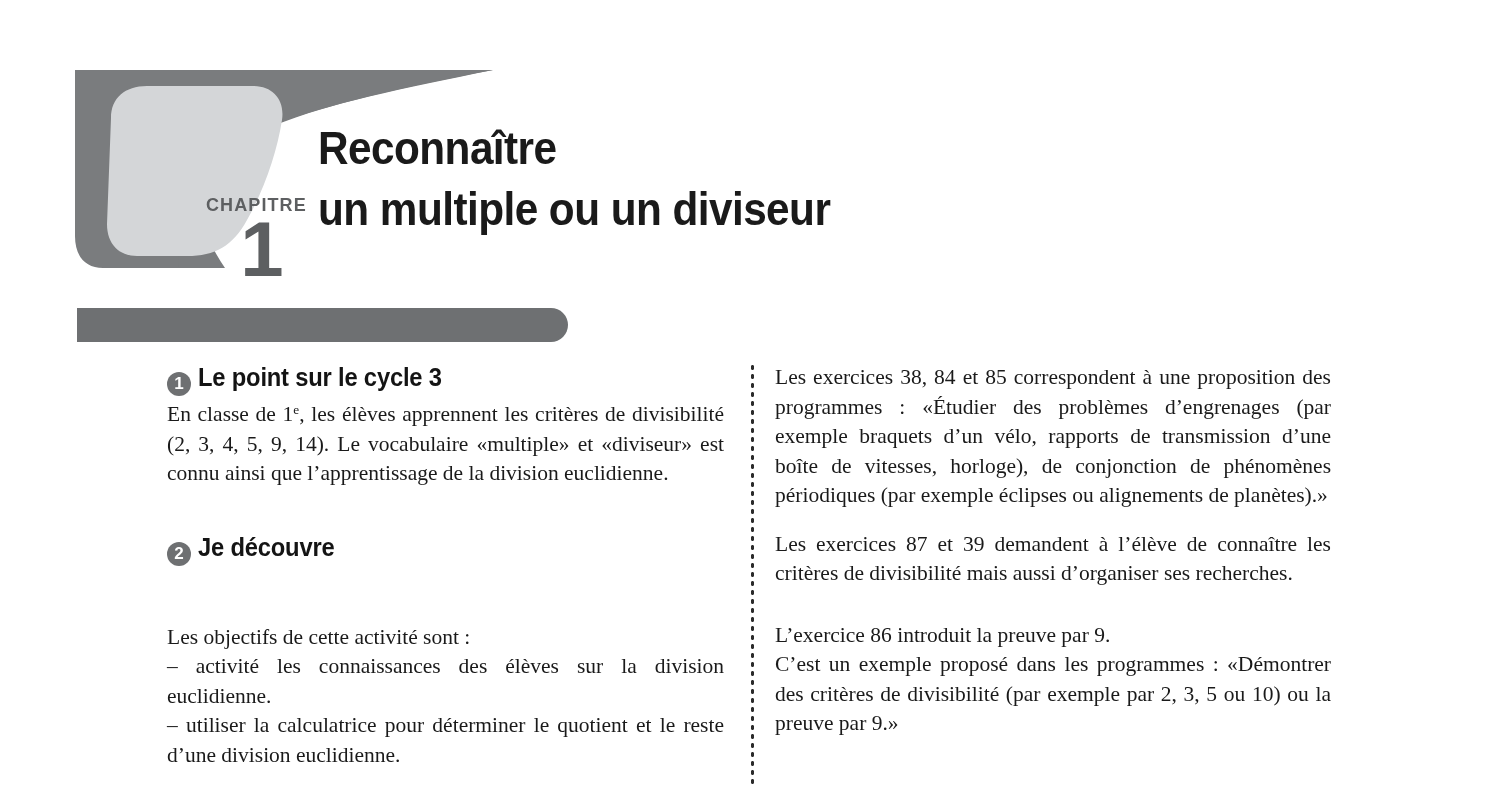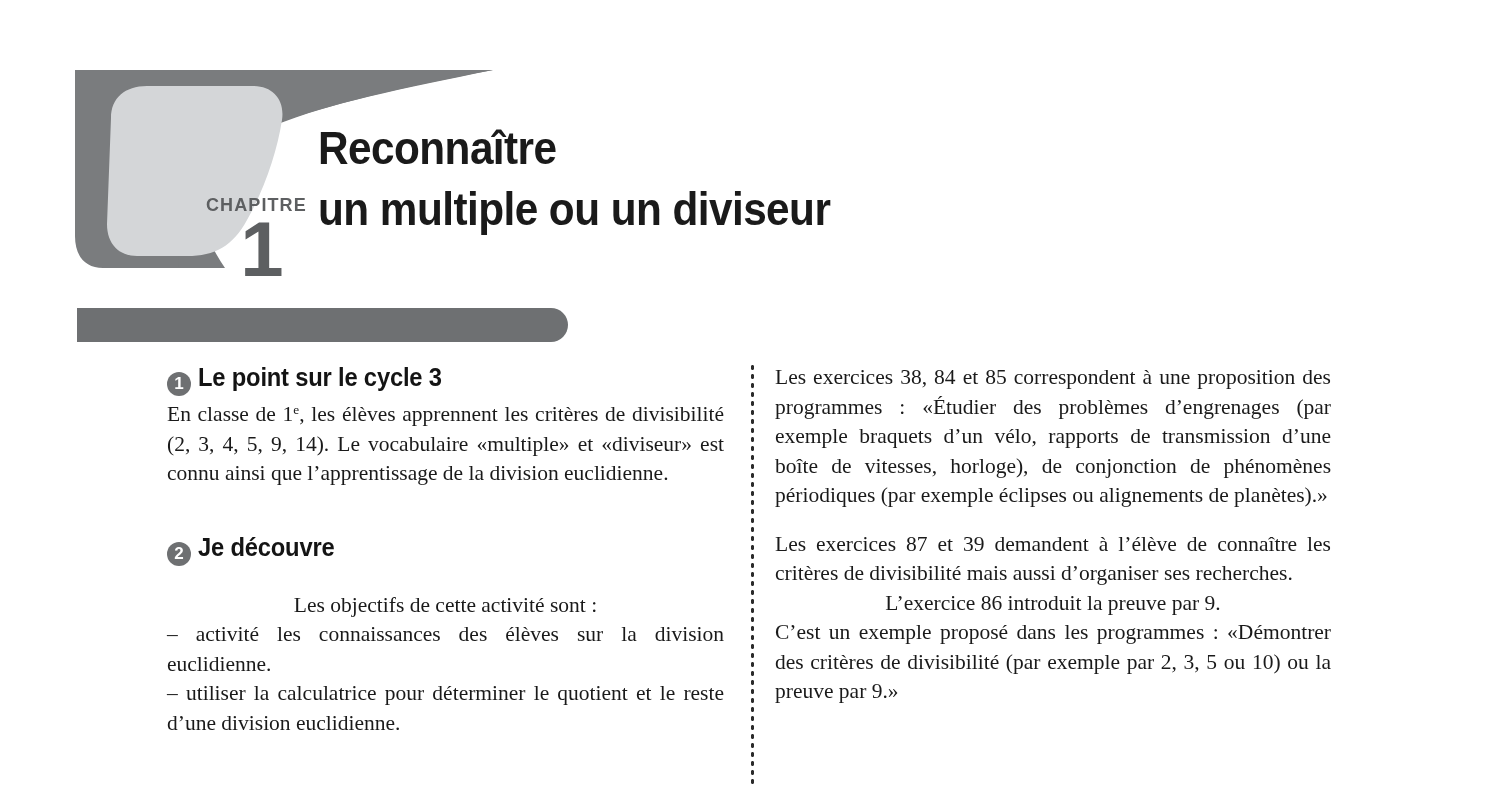--- a/index.html
+++ b/index.html
@@ -155,21 +155,21 @@
   .body-text {
     font-family: Liberation Serif, serif;
     font-size: 21.5px;
     line-height: 29.5px;
     color: #1a1a1a;
     text-align: justify;
     text-justify: inter-word;
     margin: 0;
     hyphens: manual;
   }
-  .body-text.nojust { text-align: center; }
+  .body-text.nojust { text-align: left; margin-top: 32px; }
 
   .sub-head {
     font-family: "Liberation Sans Narrow", "Liberation Sans", sans-serif;
     font-weight: bold;
     font-size: 22.5px;
     color: #141414;
     text-decoration: underline;
     text-underline-offset: 4px;
     text-decoration-thickness: 2.2px;
     margin: 0;

